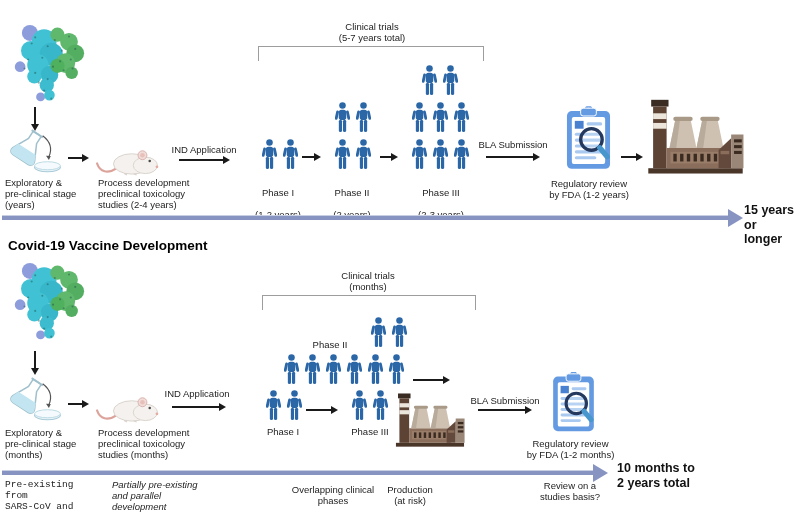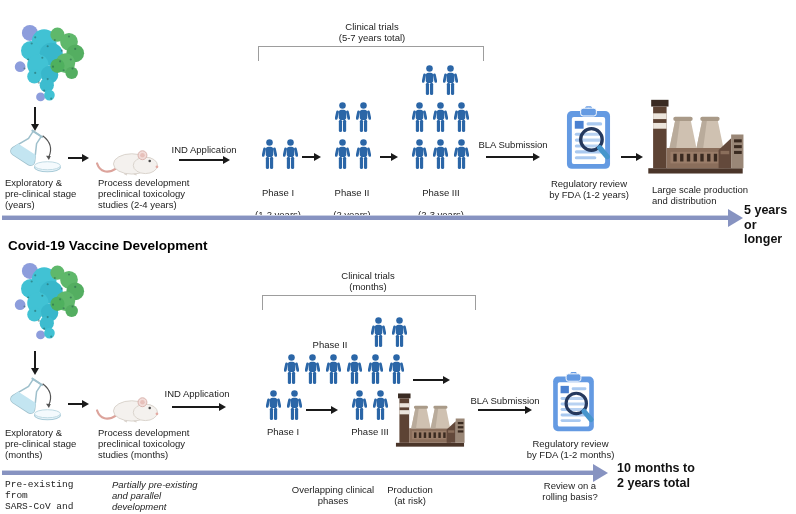--- a/index.html
+++ b/index.html
@@ -326,25 +326,23 @@
   <svg class="icon" style="left:565px;top:106px;" width="47" height="65" viewBox="0 0 48 66">
       <use href="#sym-clipboard"></use>
     </svg>
   <div class="lbl c" style="left:543px;top:178px;width:92px;">Regulatory review
 by FDA (1-2 years)</div>
   <div class="arr" style="left:621px;top:156px;width:15px;"></div>
 
   <svg class="icon" style="left:647px;top:95px;" width="97" height="79" viewBox="0 0 100 82">
       <use href="#sym-factory"></use>
     </svg>
-  <div class="lbl" style="left:652px;top:184px;width:120px;">Large scale production
-and distribution</div>
 
   <div class="timeline" style="left:2px;top:215px;width:726px;"></div>
-  <div class="total" style="left:744px;top:203px;">5 years
+  <div class="total" style="left:744px;top:203px;">15 years
 or longer</div>
 
   <div class="title" style="left:8px;top:238px;">Covid-19 Vaccine Development</div>
 
   <svg class="icon" style="left:8px;top:262px;" width="90" height="80" viewBox="0 0 100 90">
       <use href="#sym-protein"></use>
     </svg>
   <div class="arr-v" style="left:34px;top:351px;height:17px;"></div>
 
   <svg class="icon" style="left:6px;top:376px;" width="58" height="46" viewBox="0 0 60 48">
@@ -501,15 +499,15 @@
 SARS-CoV and
 MERS-Cov</div>
   <div class="lbl" style="left:112px;top:479px;width:105px;font-style:italic;">Partially pre-existing
 and parallel
 development</div>
   <div class="lbl c" style="left:283px;top:484px;width:100px;">Overlapping clinical
 phases</div>
   <div class="lbl c" style="left:376px;top:484px;width:68px;">Production
 (at risk)</div>
   <div class="lbl c" style="left:527px;top:480px;width:86px;">Review on a
-rolling basis?</div>
+studies basis?</div>
 
 </div>
 
 </body></html>

